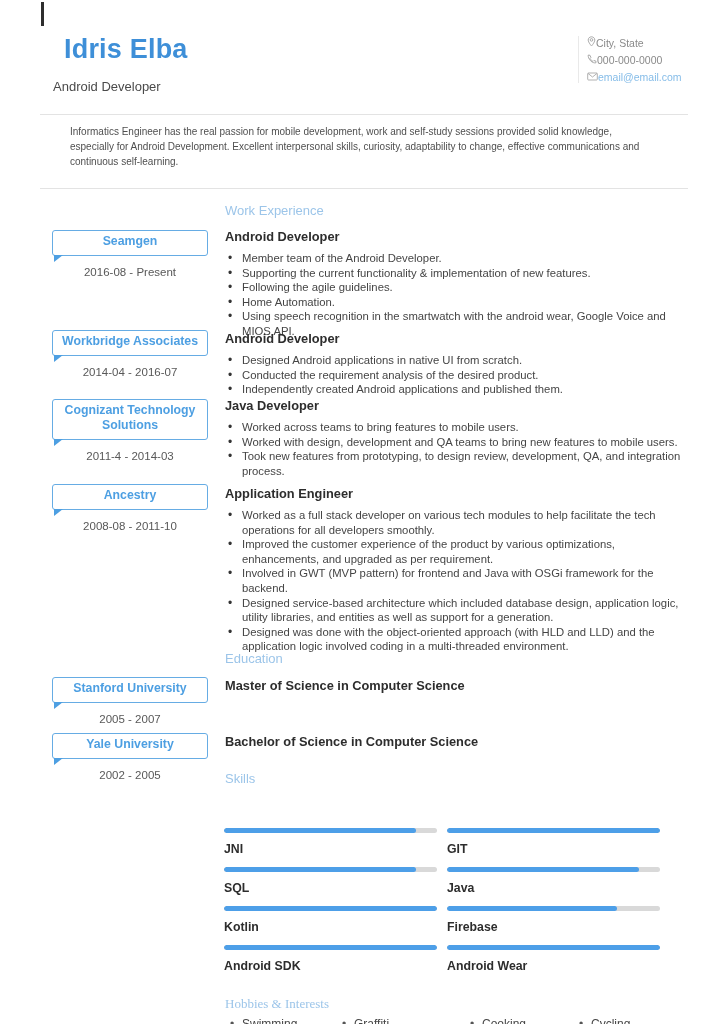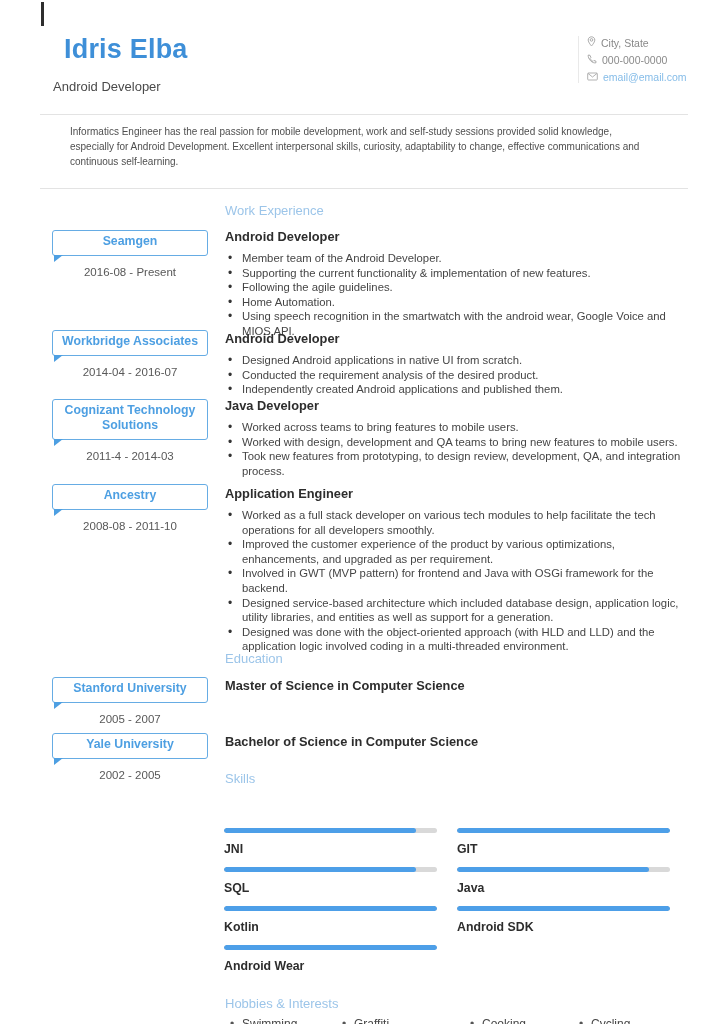--- a/index.html
+++ b/index.html
@@ -28,21 +28,21 @@
   }
   .person-title {
     position: absolute; left: 53px; top: 79px;
     font-size: 13px; color: #4a4a4a;
   }
   .contact-block {
     position: absolute; left: 578px; top: 36px; width: 118px;
     border-left: 1px solid #e9e9e9; padding-left: 8px;
     display: flex; flex-direction: column; gap: 5px;
   }
-  .contact-row { display: flex; align-items: center; gap: 5px; font-size: 10.5px; color: #8a8a8a; }
+  .contact-row { display: flex; align-items: center; font-size: 10.5px; color: #8a8a8a; }
   .contact-row svg { flex: 0 0 auto; }
   .contact-email { color: var(--email_blue); }
 
   .divider {
     position: absolute; left: 40px; width: 648px; height: 1px; background: #e3e3e3;
   }
   .divider.top { top: 114px; }
   .divider.bottom { top: 188px; }
 
   
@@ -52,21 +52,21 @@
   }
 
   
   .section-heading {
     position: absolute; left: 225px;
     font-size: 13px; font-weight: 400; color: var(--section_blue); text-align: right;
   }
   .h-work { top: 203px; }
   .h-education { top: 651px; }
   .h-skills { top: 771px; }
-  .h-hobbies { top: 996px; }
+  .h-hobbies { top: 996px; font-family: Liberation Serif, serif; }
 
   
   .side-entry { position: absolute; left: 52px; width: 156px; text-align: center; }
   .side-box {
     position: relative; display: block;
     border: 1px solid var(--box_border); border-radius: 3px;
     background: #ffffff;
     padding: 3px 8px 6px;
     font-size: 12.3px; font-weight: bold; color: var(--box_text);
     line-height: 15px;
@@ -103,21 +103,21 @@
     color: #333333; font-size: 12px;
   }
 
   .degree { position: absolute; left: 225px; width: 465px; font-size: 12.8px; font-weight: bold; color: #2d2d2d; }
   .degree-0 { top: 678px; }
   .degree-1 { top: 734px; }
 
   
   .skills-grid {
     position: absolute; left: 224px; top: 828px; width: 466px;
-    display: grid; grid-template-columns: 213px 213px; column-gap: 20px;
+    display: grid; grid-template-columns: 213px 213px; column-gap: 10px;
   }
   .skill { margin-bottom: 11px; }
   .skill-track { width: 100%; height: 5px; border-radius: 3px; background: var(--bar_track); overflow: hidden; }
   .skill-fill { height: 100%; border-radius: 3px; background: var(--bar_fill); }
   .skill-name { margin-top: 9px; font-size: 12.3px; font-weight: bold; color: #2d2d2d; }
 
   
   .hobbies-row {
     position: absolute; left: 228px; top: 1017px; width: 465px;
     display: flex;
@@ -272,20 +272,26 @@
       <div class="skill-name">Java</div>
     </div>
     <div class="skill">
       <div class="skill-track">
           <div class="skill-fill" style="width: 100%;"></div>
         </div>
       <div class="skill-name">Kotlin</div>
     </div>
     <div class="skill">
       <div class="skill-track">
+          <div class="skill-fill" style="width: 80%;"></div>
+        </div>
+      <div class="skill-name">Firebase</div>
+    </div>
+    <div class="skill">
+      <div class="skill-track">
           <div class="skill-fill" style="width: 100%;"></div>
         </div>
       <div class="skill-name">Android SDK</div>
     </div>
     <div class="skill">
       <div class="skill-track">
           <div class="skill-fill" style="width: 100%;"></div>
         </div>
       <div class="skill-name">Android Wear</div>
     </div>

